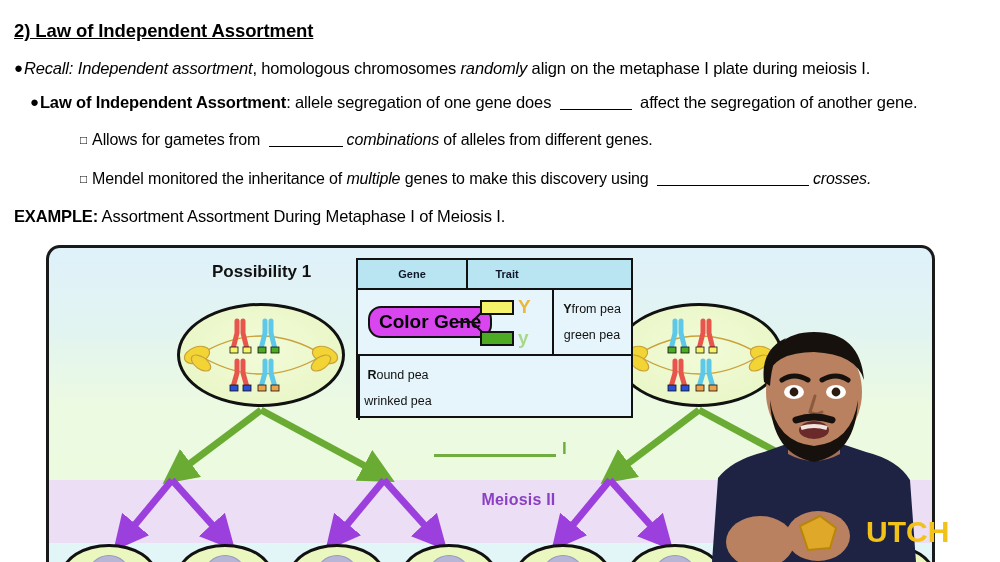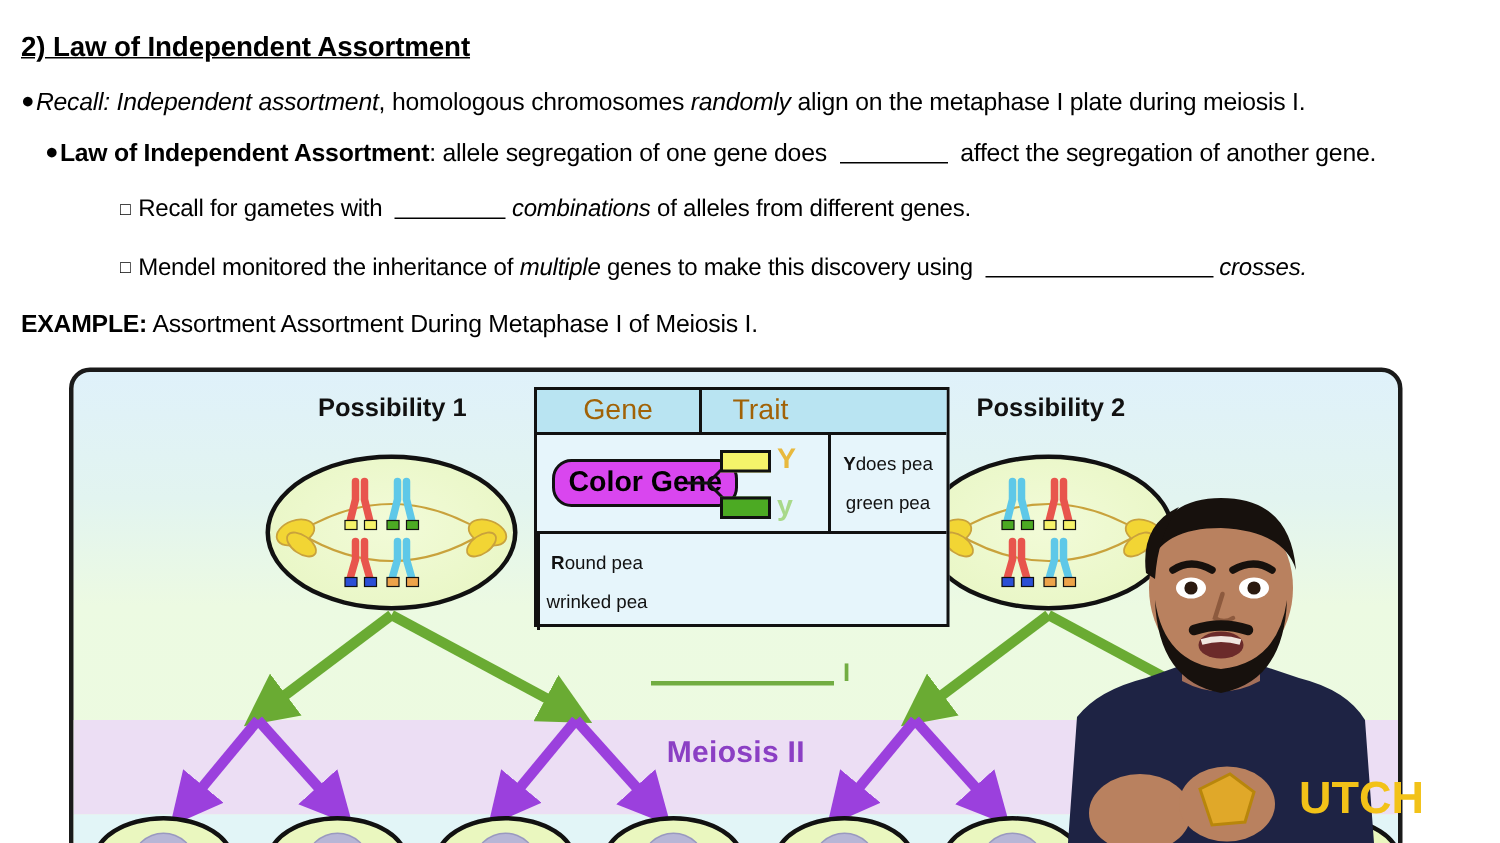--- a/index.html
+++ b/index.html
@@ -45,21 +45,21 @@
   .meiosis2band{
     position:absolute;left:0;top:232px;width:100%;height:63px;
     background:#ecdef4;
   }
   .bottomband{
     position:absolute;left:0;top:295px;width:100%;height:40px;
     background:#e2f5f7;
   }
   .m2label{
     position:absolute;left:0;top:243px;width:100%;text-align:center;
-    font-size:20px;font-weight:bold;color:#8b3fc4;letter-spacing:0.2px;
+    font-size:16px;font-weight:bold;color:#8b3fc4;letter-spacing:0.2px;padding-left:28px;
   }
   .poss{
     position:absolute;top:14px;font-size:17px;font-weight:bold;color:#111;
   }
   .poss1{left:163px;}
   .poss2{left:602px;}
 
   
   .greenblank{
     position:absolute;left:385px;top:206px;width:122px;height:0;
@@ -98,21 +98,21 @@
   
   .legend{
     position:absolute;left:307px;top:10px;width:277px;height:160px;
     background:#e6f5fb;border:2.5px solid #111;box-sizing:border-box;
   }
   .lg-head{
     display:flex;height:28px;border-bottom:2px solid #111;background:#b9e4f2;
   }
   .lg-head>div{
     display:flex;align-items:center;justify-content:center;
-    font-size:19px;font-weight:normal;color:#a16207;
+    font-size:11px;font-weight:bold;color:#0f172a;
   }
   .lg-c1{width:108px;}
   .lg-c2{width:86px;}
   .lg-c3{width:78px;border-left:2px solid #111;}
   .lg-row{display:flex;height:64px;border-bottom:2px solid #111;}
   .lg-row.last{border-bottom:none;}
   .lg-gene{
     width:194px;position:relative;display:flex;align-items:center;
   }
   .genepill{
@@ -148,40 +148,39 @@
 
     <div class="line l1">
       <span class="bullet">●</span><span class="it">Recall: Independent assortment</span><span>, homologous chromosomes </span><span class="it">randomly</span><span> align on the metaphase I plate during meiosis I.</span>
     </div>
 
     <div class="line l2">
       <span class="bullet">●</span><span class="bd">Law of Independent Assortment</span><span>: allele segregation of one gene does </span><span class="blank blank-a"></span><span> affect the segregation of another gene.</span>
     </div>
 
     <div class="line l3">
-      <span class="sqbullet">□</span><span>Recall for gametes with </span><span class="blank blank-b"></span><span class="it">combinations</span><span> of alleles from different genes.</span>
+      <span class="sqbullet">□</span><span>Allows for gametes from </span><span class="blank blank-b"></span><span class="it">combinations</span><span> of alleles from different genes.</span>
     </div>
 
     <div class="line l4">
       <span class="sqbullet">□</span><span>Mendel monitored the inheritance of </span><span class="it">multiple</span><span> genes to make this discovery using </span><span class="blank blank-c"></span><span class="it">crosses.</span>
     </div>
 
     <div class="line l5">
       <span class="bd">EXAMPLE:</span><span> Assortment Assortment During Metaphase I of Meiosis I.</span>
     </div>
   </div>
 
   <div class="panel">
 
     <div class="meiosis2band"></div>
     <div class="bottomband"></div>
     <div class="m2label">Meiosis II</div>
 
     <div class="poss poss1">Possibility 1</div>
-    <div class="poss poss2">Possibility 2</div>
 
     <div class="greenblank"></div>
     <div class="greenI">I</div>
 
     <div class="cell cell1">
       <div class="cellbody"></div>
       <svg class="spindle" viewBox="0 0 168 104">
         <path d="M22 52 Q84 14 146 52" stroke="#c9a23c" stroke-width="1.4" fill="none"></path>
         <path d="M22 52 Q84 90 146 52" stroke="#c9a23c" stroke-width="1.4" fill="none"></path>
         <ellipse cx="20" cy="52" rx="13" ry="8" fill="#f2d534" stroke="#c9a23c" stroke-width="1.2" transform="rotate(-20 20 52)"></ellipse>
@@ -301,21 +300,21 @@
             <svg style="position:absolute;left:-22px;top:0;width:34px;height:48px;" viewBox="0 0 34 48">
               <path d="M0 24 L14 24 L30 8 M14 24 L30 40" stroke="#111" stroke-width="2" fill="none"></path>
             </svg>
             <div class="abox" style="left:0;top:2px;background:#f5f36a;"></div>
             <div class="alet" style="top:1px;color:#e8b93e;">Y</div>
             <div class="abox" style="left:0;top:33px;background:#4caa23;"></div>
             <div class="alet" style="top:32px;color:#a8d98a;">y</div>
           </div>
         </div>
         <div class="lg-trait">
-          <span><b>Y</b><span>does pea</span></span>
+          <span><b>Y</b><span>from pea</span></span>
           <span>green pea</span>
         </div>
       </div>
 
       <div class="lg-row last">
         <div class="lg-trait">
           <span><b>R</b><span>ound pea</span></span>
           <span>wrinked pea</span>
         </div>
       </div>

